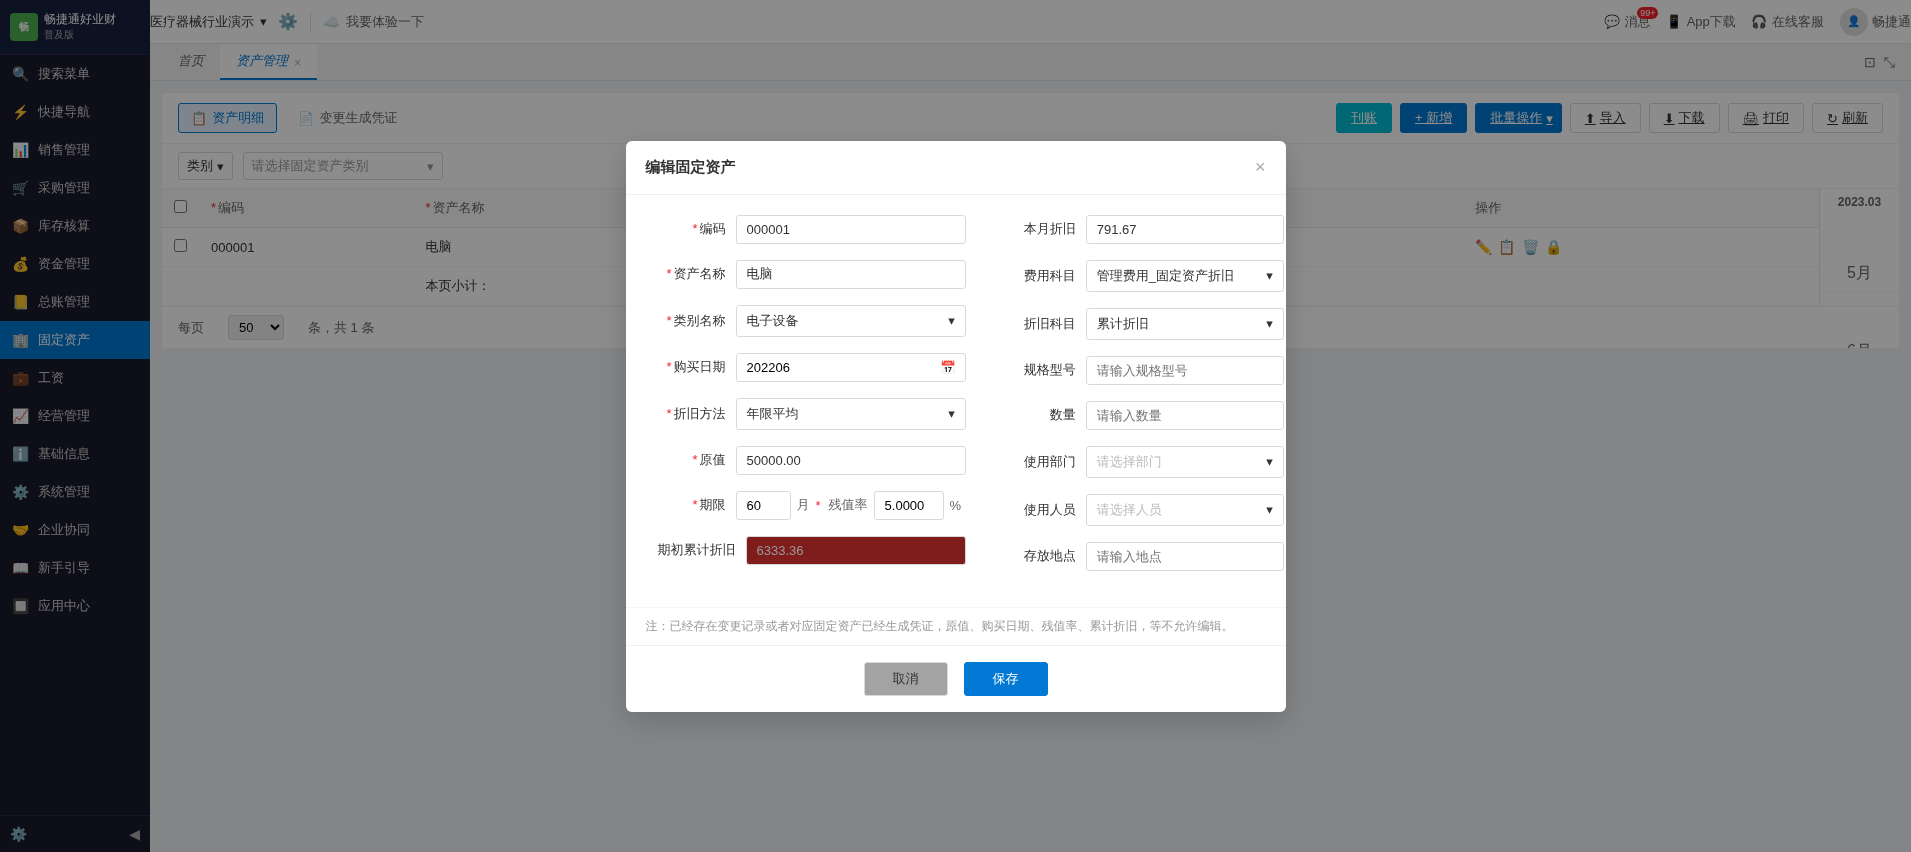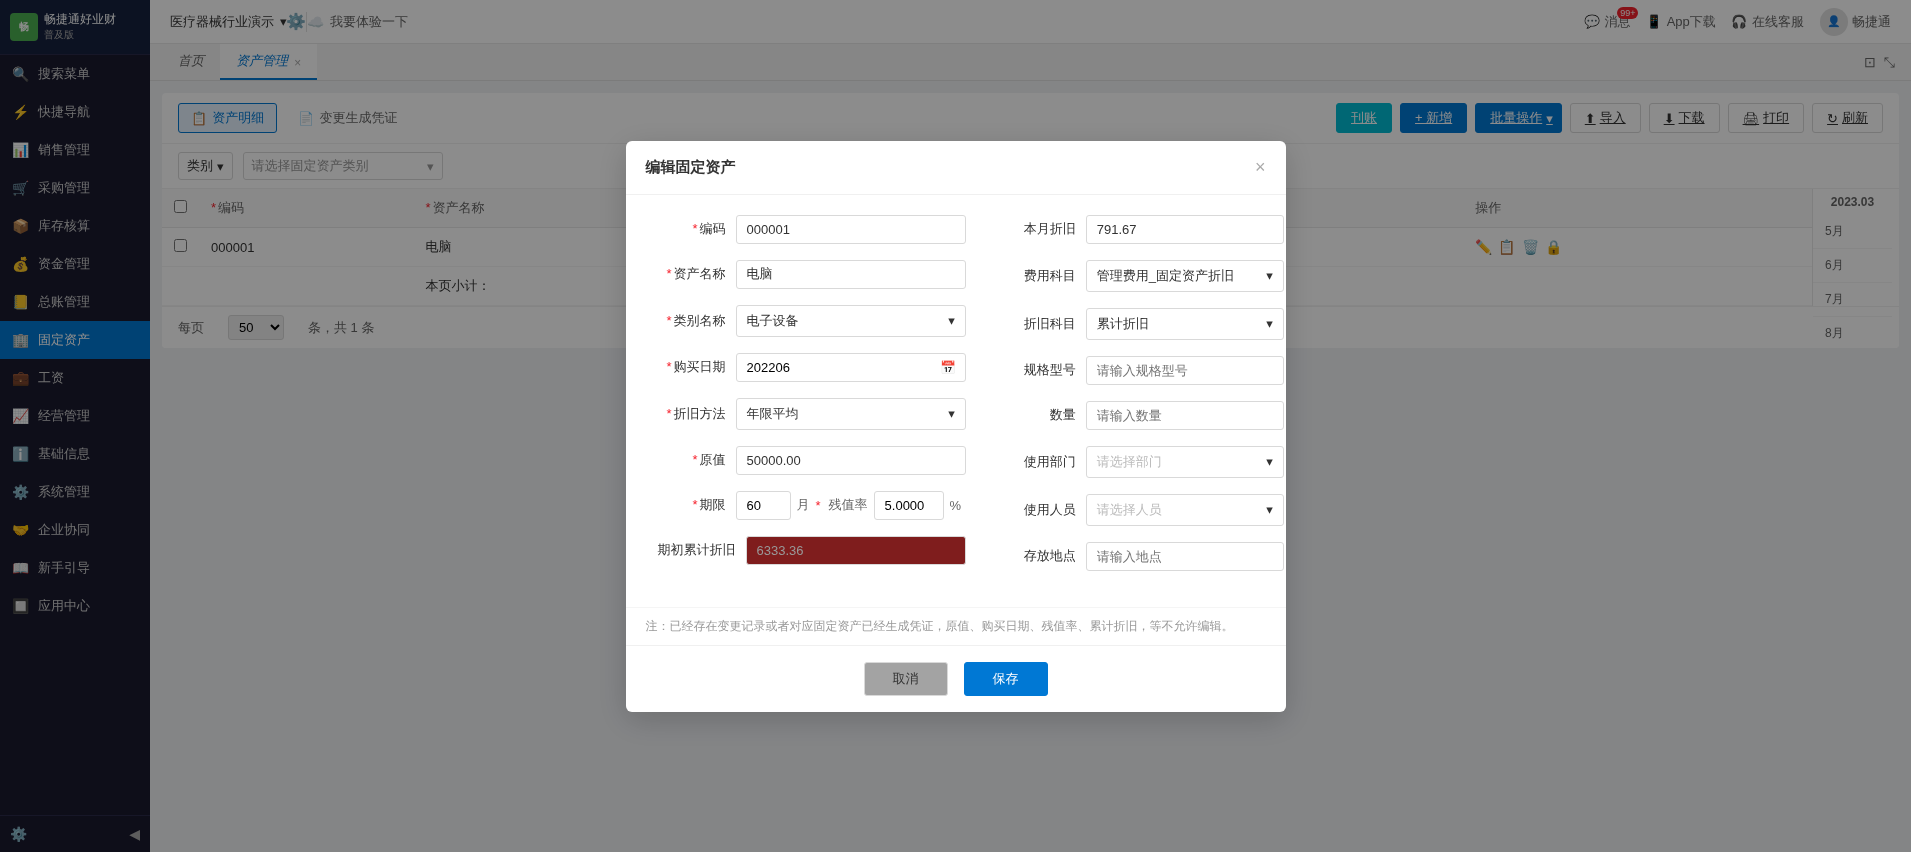--- a/index.html
+++ b/index.html
@@ -19,21 +19,21 @@
     .sidebar-nav-item { display: flex; align-items: center; padding: 10px 12px; gap: 8px; cursor: pointer; color: #ccc; font-size: 13px; }
     .sidebar-nav-item.active { background: #0078d4; color: #fff; }
     .nav-icon { width: 18px; height: 18px; display: flex; align-items: center; justify-content: center; font-size: 14px; flex-shrink: 0; }
     .sidebar-footer { padding: 10px; border-top: 1px solid #2a2a4a; display: flex; justify-content: space-between; align-items: center; }
     .sidebar-footer-icon { color: #aaa; cursor: pointer; font-size: 14px; }
 
     
     .main-content { flex: 1; display: flex; flex-direction: column; overflow: hidden; }
 
     
-    .topbar { height: 44px; background: #fff; display: flex; align-items: center; padding: 0 20px; gap: 0; border-bottom: 1px solid #e8e8e8; box-shadow: 0 1px 4px rgba(0,0,0,0.08); }
+    .topbar { height: 44px; background: #fff; display: flex; align-items: center; padding: 0 0; gap: 12px; border-bottom: 1px solid #e8e8e8; box-shadow: 0 1px 4px rgba(0,0,0,0.08); }
     .topbar-company { display: flex; align-items: center; gap: 6px; font-size: 13px; color: #333; cursor: pointer; }
     .topbar-divider { width: 1px; height: 20px; background: #e0e0e0; }
     .topbar-settings { font-size: 16px; color: #666; cursor: pointer; }
     .topbar-experience { display: flex; align-items: center; gap: 5px; color: #666; cursor: pointer; font-size: 13px; }
     .topbar-spacer { flex: 1; }
     .topbar-right { display: flex; align-items: center; gap: 16px; }
     .topbar-badge-wrap { position: relative; cursor: pointer; }
     .topbar-badge { position: absolute; top: -6px; right: -8px; background: #f5222d; color: white; font-size: 9px; padding: 1px 3px; border-radius: 8px; }
     .topbar-right-item { display: flex; align-items: center; gap: 4px; color: #666; cursor: pointer; font-size: 13px; }
     .user-avatar { width: 28px; height: 28px; background: #e0e0e0; border-radius: 50%; display: flex; align-items: center; justify-content: center; font-size: 11px; color: #666; }
@@ -68,22 +68,22 @@
     .asset-table { width: 100%; border-collapse: collapse; font-size: 13px; }
     .asset-table th { background: #fafafa; padding: 10px 12px; text-align: left; border-bottom: 1px solid #e8e8e8; color: #666; font-weight: normal; white-space: nowrap; }
     .asset-table td { padding: 10px 12px; border-bottom: 1px solid #f5f5f5; white-space: nowrap; }
     .asset-table .required-star { color: #f5222d; margin-right: 2px; }
     .checkbox-cell { width: 32px; }
     .action-icons { display: flex; gap: 6px; }
     .action-icon { color: #aaa; cursor: pointer; font-size: 14px; }
     .action-icon.blue { color: #0078d4; }
 
     
-    .month-sidebar { width: 80px; background: #fff; border-left: 1px solid #e8e8e8; position: absolute; right: 7px; top: 0; bottom: 0; display: flex; flex-direction: column; }
-    .month-item { padding: 8px 12px; text-align: left; font-size: 12px; color: #666; cursor: pointer; border-bottom: 1px solid #f5f5f5; }
+    .month-sidebar { width: 80px; background: #fff; border-left: 1px solid #e8e8e8; position: absolute; right: 0; top: 0; bottom: 0; display: flex; flex-direction: column; gap: 40px; }
+    .month-item { padding: 8px 12px; text-align: center; font-size: 16px; color: #666; cursor: pointer; border-bottom: 1px solid #f5f5f5; }
     .year-header { padding: 6px 8px; font-size: 12px; color: #666; text-align: center; font-weight: bold; }
 
     
     .modal-overlay { position: fixed; top: 0; left: 0; right: 0; bottom: 0; background: rgba(0,0,0,0.45); z-index: 1000; display: flex; align-items: center; justify-content: center; }
 
     
     .modal { background: #fff; border-radius: 6px; box-shadow: 0 8px 32px rgba(0,0,0,0.18); width: 660px; max-height: 90vh; overflow: hidden; }
     .modal-header { display: flex; align-items: center; justify-content: space-between; padding: 16px 20px; border-bottom: 1px solid #f0f0f0; }
     .modal-title { font-size: 15px; font-weight: bold; color: #333; }
     .modal-close { font-size: 18px; color: #aaa; cursor: pointer; }

